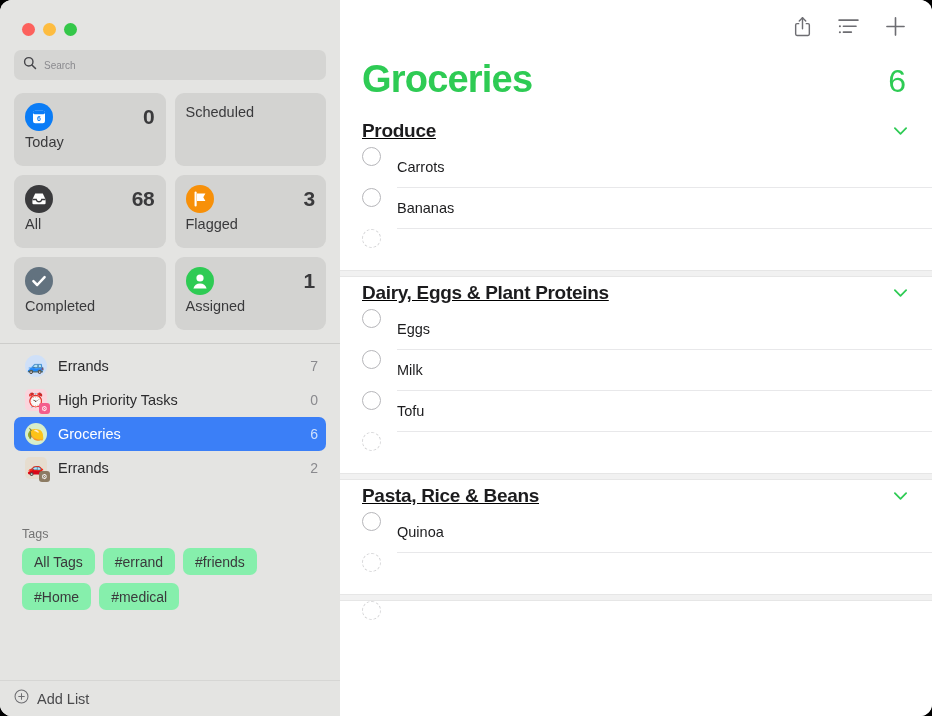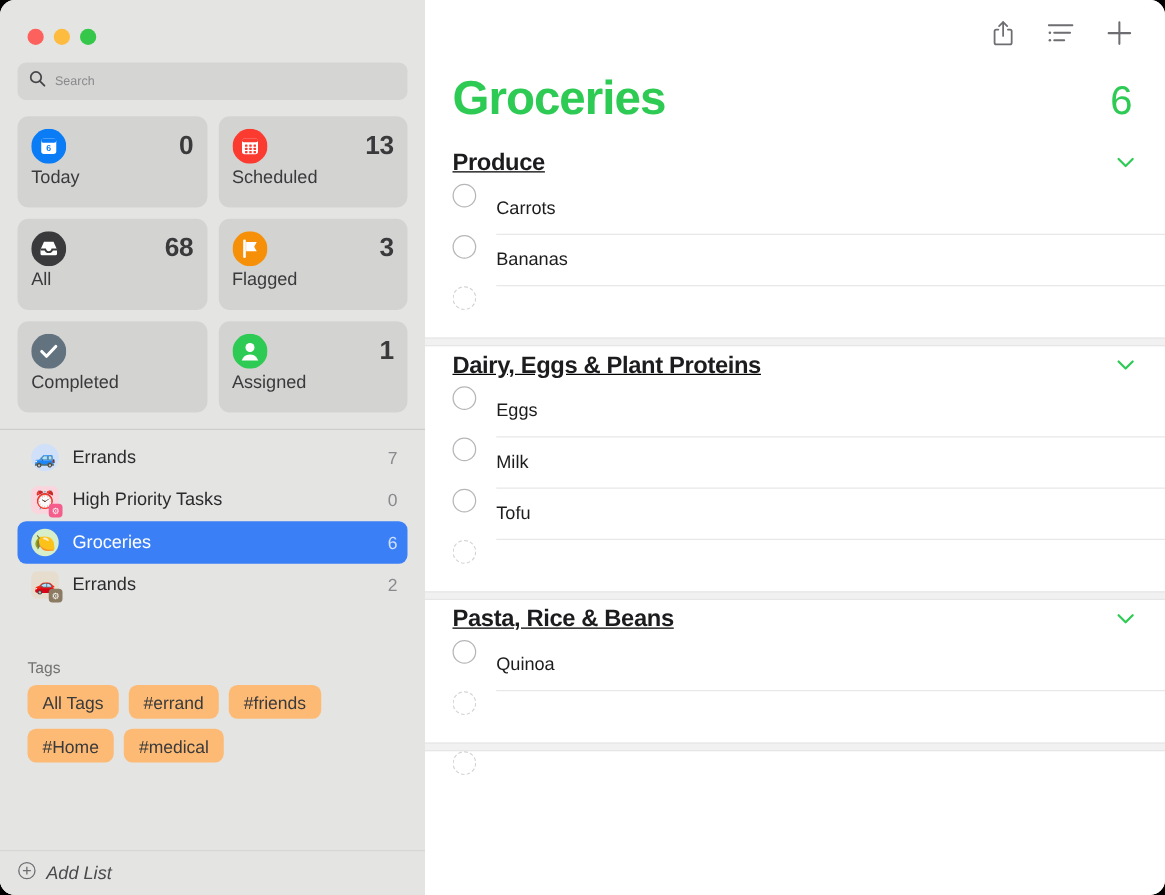--- a/index.html
+++ b/index.html
@@ -148,42 +148,41 @@
     color: #737373;
     margin-bottom: 7px;
     margin-top: 33px;
   }
   #tags-chips {
     display: flex;
     flex-wrap: wrap;
     gap: 8px;
   }
   .tag-chip {
-    background: #fdba74;
+    background: #86efac;
     border-radius: 7px;
     height: 27px;
     padding: 0 12px;
     display: flex;
     align-items: center;
     font-size: 14px;
     color: #3a3a3c;
   }
 
   #add-list {
     position: absolute;
     left: 0; bottom: 0;
     width: 340px;
     height: 36px;
     display: flex;
     align-items: center;
     gap: 8px;
     padding-left: 14px;
     border-top: 1px solid #d6d6d4;
     background: #e4e4e2;
-    font-style: italic;
   }
   #add-list-label {
     font-size: 14.5px;
     color: #4a4a4c;
   }
 
   
   #main {
     flex: 1;
     background: #fff;
@@ -301,39 +300,20 @@
       <rect x="8" y="7.8" width="12" height="12.4" rx="2.2" fill="#fff"></rect>
       <rect x="8" y="7.8" width="12" height="3.4" rx="1.6" fill="#0a7cf6"></rect>
       <text x="14" y="18.1" font-size="7" font-weight="bold" fill="#0a7cf6" text-anchor="middle" font-family="Liberation Sans, sans-serif">6</text>
     </svg>
        </span>
        <span class="smart-count">0</span>
      </div>
      <div class="smart-label">Today</div>
         </div>
         <div class="smart-card">
-          <div class="smart-top">
-       <span class="smart-icon">
-         <svg width="28" height="28" viewBox="0 0 28 28">
-      <circle cx="14" cy="14" r="14" fill="#fc3b30"></circle>
-      <rect x="7.6" y="7.6" width="12.8" height="12.8" rx="2.2" fill="#fff"></rect>
-      <rect x="7.6" y="7.6" width="12.8" height="3.1" rx="1.5" fill="#fc3b30"></rect>
-      <rect x="10" y="12.6" width="2" height="1.7" rx="0.4" fill="#fc3b30"></rect>
-                <rect x="13.4" y="12.6" width="2" height="1.7" rx="0.4" fill="#fc3b30"></rect>
-                <rect x="16.8" y="12.6" width="2" height="1.7" rx="0.4" fill="#fc3b30"></rect>
-                <rect x="10" y="15.2" width="2" height="1.7" rx="0.4" fill="#fc3b30"></rect>
-                <rect x="13.4" y="15.2" width="2" height="1.7" rx="0.4" fill="#fc3b30"></rect>
-                <rect x="16.8" y="15.2" width="2" height="1.7" rx="0.4" fill="#fc3b30"></rect>
-                <rect x="10" y="17.8" width="2" height="1.7" rx="0.4" fill="#fc3b30"></rect>
-                <rect x="13.4" y="17.8" width="2" height="1.7" rx="0.4" fill="#fc3b30"></rect>
-                <rect x="16.8" y="17.8" width="2" height="1.7" rx="0.4" fill="#fc3b30"></rect>
-    </svg>
-       </span>
-       <span class="smart-count">13</span>
-     </div>
      <div class="smart-label">Scheduled</div>
         </div>
         <div class="smart-card">
           <div class="smart-top">
        <span class="smart-icon">
          <svg width="28" height="28" viewBox="0 0 28 28">
       <circle cx="14" cy="14" r="14" fill="#3a3a3c"></circle>
       <path d="M7.4 14.6 L10.2 8.4 H17.8 L20.6 14.6 V18 a1.2 1.2 0 0 1 -1.2 1.2 H8.6 A1.2 1.2 0 0 1 7.4 18 Z" fill="#fff"></path>
       <path d="M7.4 14.6 H11.2 a2.9 2.9 0 0 0 5.6 0 H20.6" fill="none" stroke="#3a3a3c" stroke-width="1.5"></path>
     </svg>

